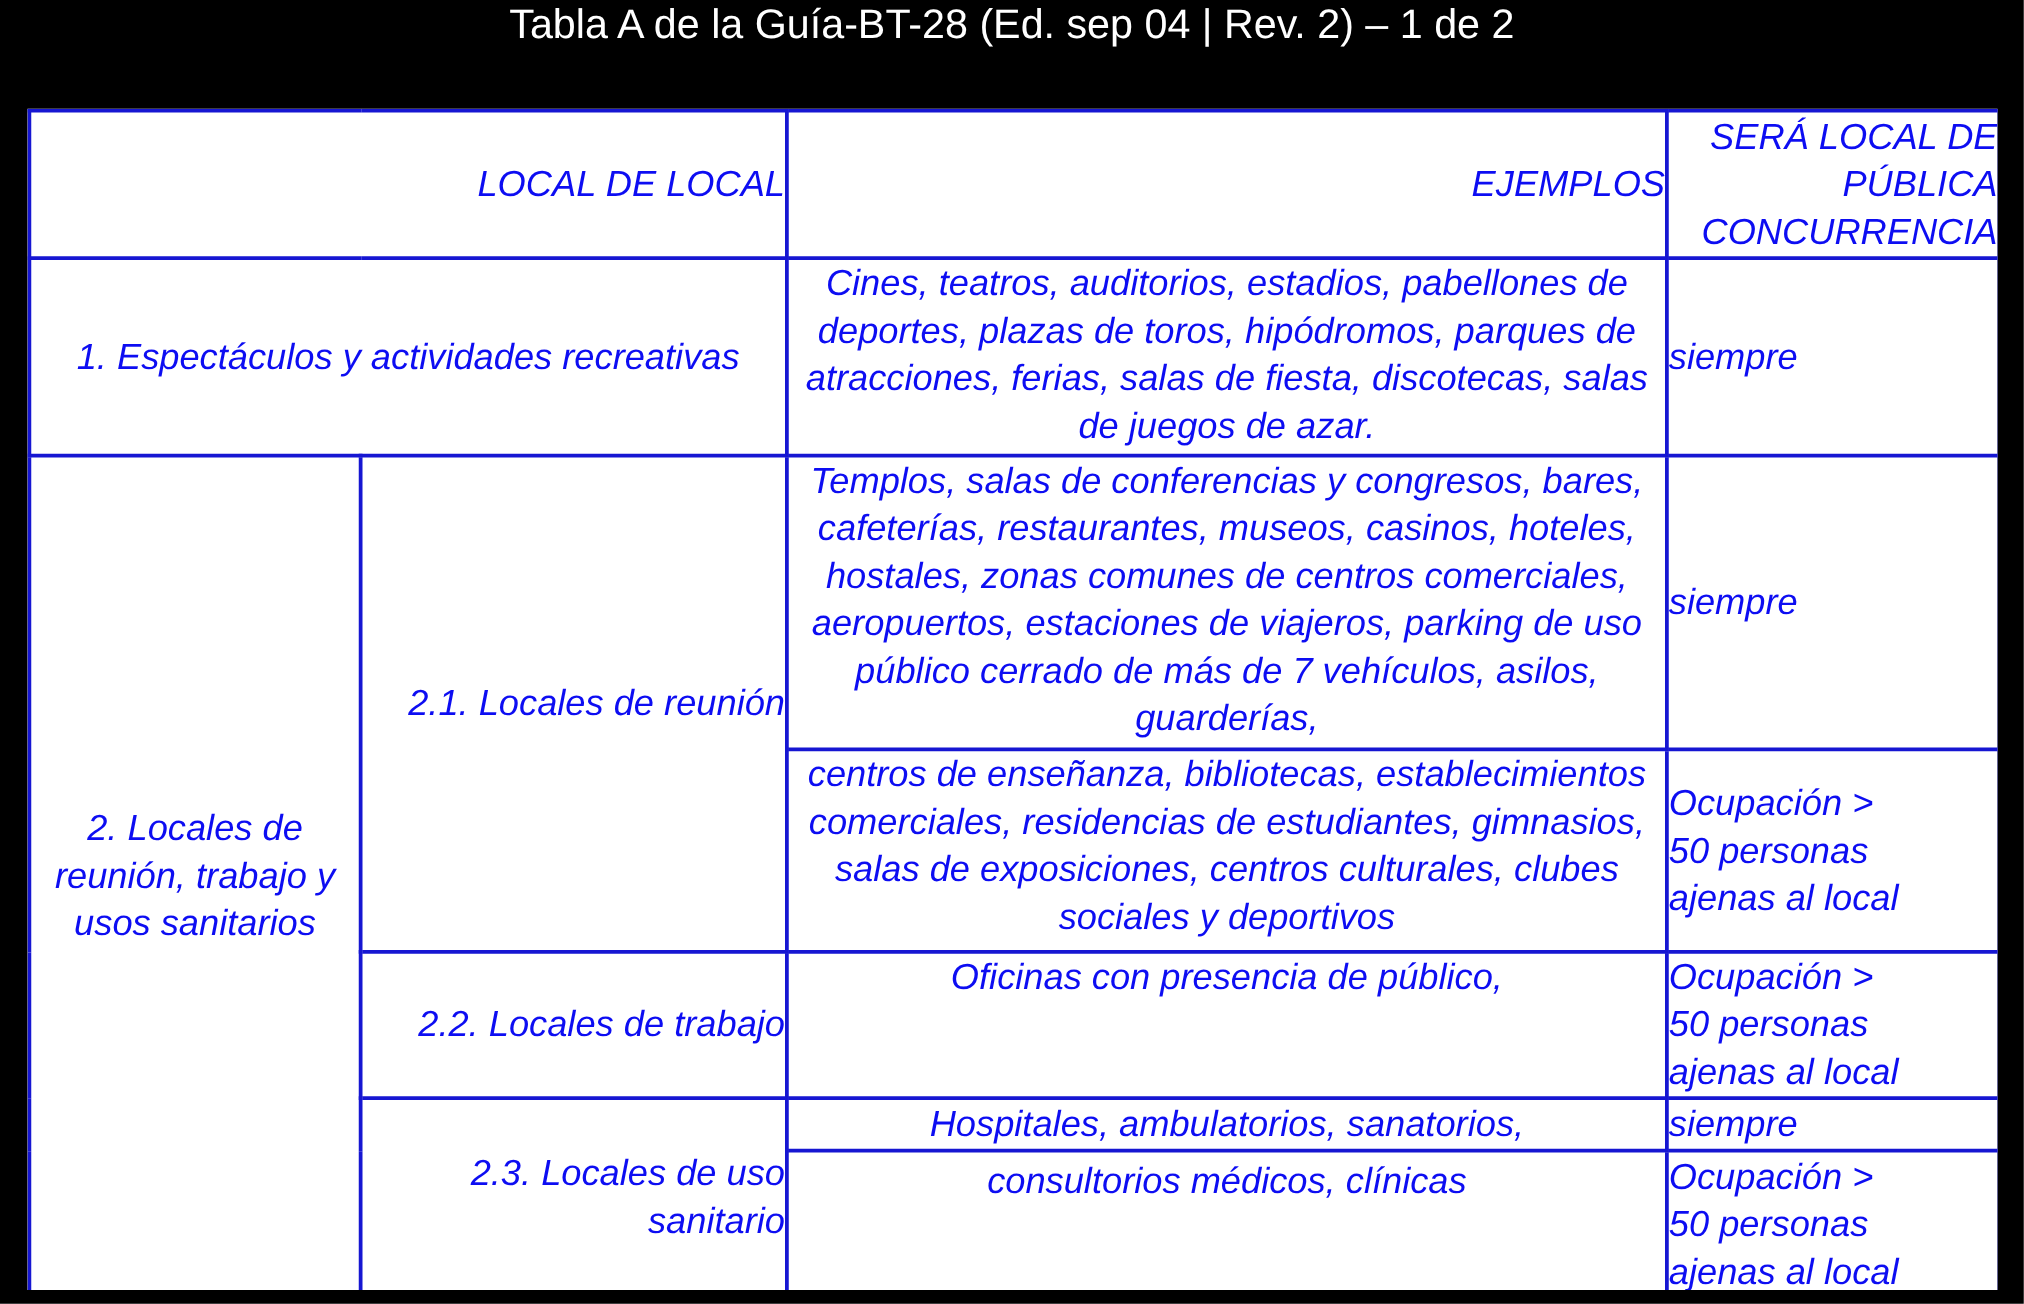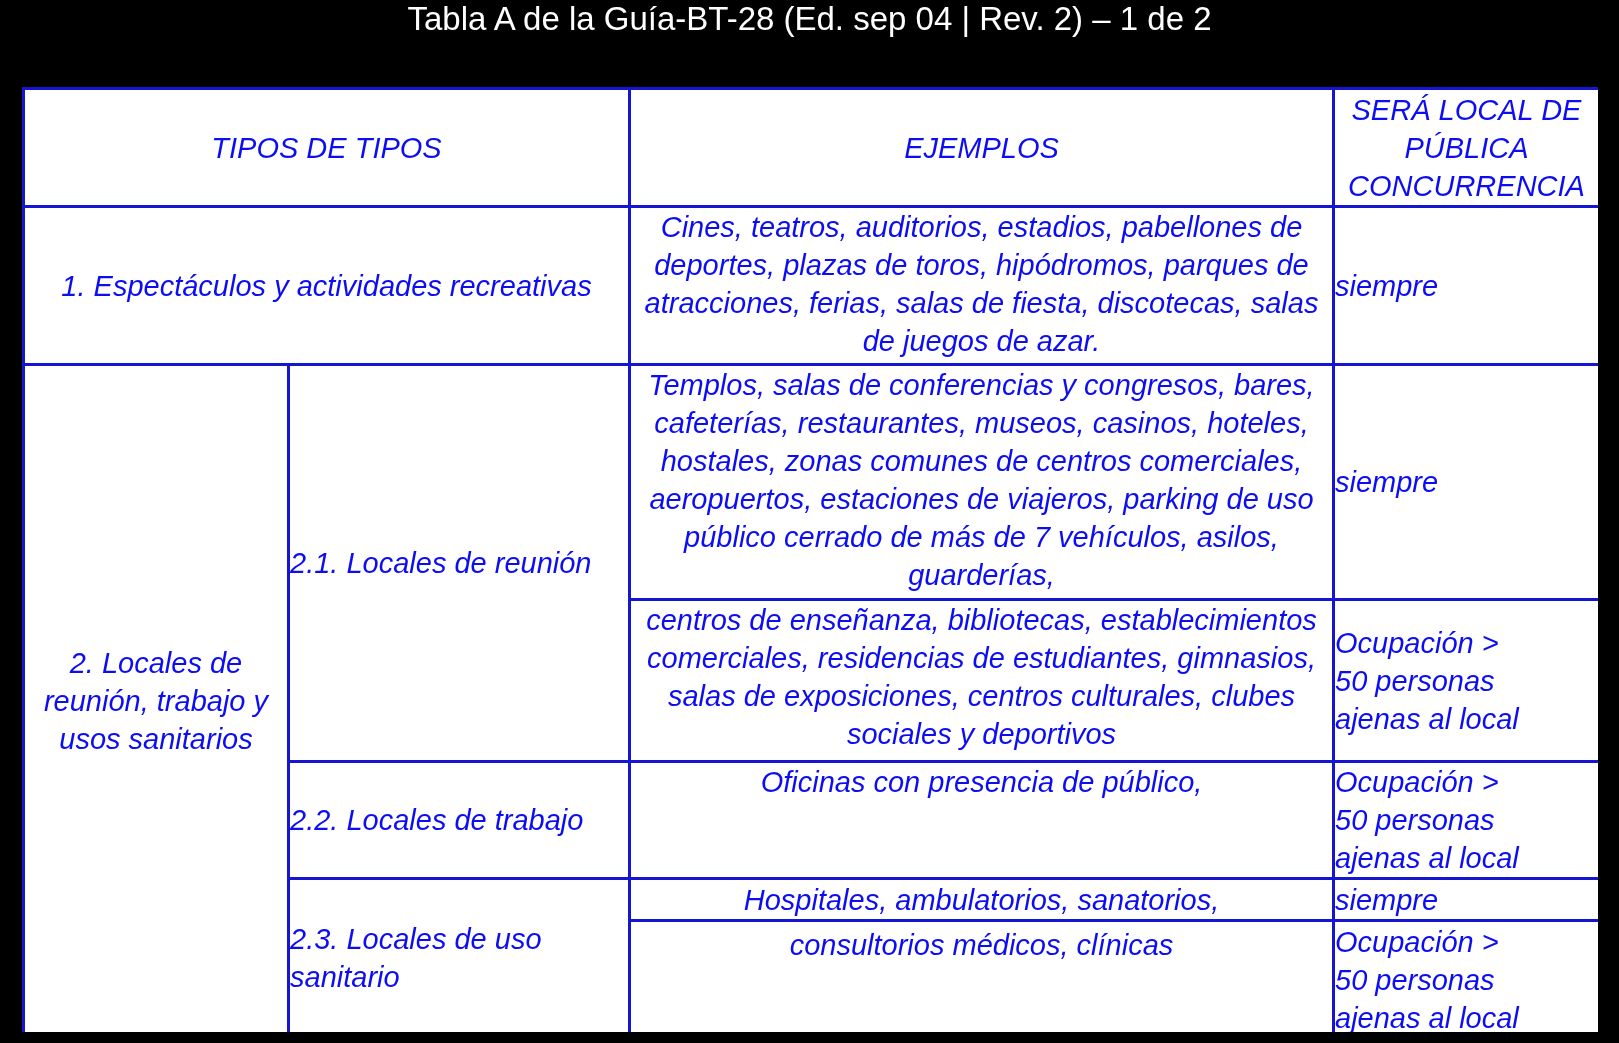--- a/index.html
+++ b/index.html
@@ -42,34 +42,34 @@
     font-size:29px;
     line-height:38px;
   }
   table.bt28 td{
     border:3px solid var(--border-blue);
     padding:0;
     overflow:hidden;
   }
   
   td.hd{
-    text-align:center;
+    text-align:right;
     vertical-align:middle;
     white-space:pre-line;
   }
   
   td.tipo{
     vertical-align:middle;
     text-align:center;
     padding-left:6px;
     white-space:pre-line;
   }
   td.subtipo{
     vertical-align:middle;
-    text-align:left;
+    text-align:right;
     padding-left:11px;
     white-space:pre-line;
   }
   
   td.ej{
     vertical-align:top;
     text-align:center;
     padding:2px 10px 0 9px;
   }
   
@@ -92,21 +92,21 @@
 <div class="table-wrap">
   <table class="bt28">
     <colgroup>
       <col style="width:265px">
       <col style="width:341px">
       <col style="width:704px">
       <col style="width:266px">
     </colgroup>
     <tbody>
         <tr style="height:118px">
-      <td class="hd" colspan="2">TIPOS DE TIPOS</td>
+      <td class="hd" colspan="2">LOCAL DE LOCAL</td>
       <td class="hd">EJEMPLOS</td>
       <td class="hd">SERÁ LOCAL DE
 PÚBLICA
 CONCURRENCIA</td>
     </tr>
     <tr style="height:158px">
       <td class="tipo" colspan="2">1. Espectáculos y actividades recreativas</td>
       <td class="ej">Cines, teatros, auditorios, estadios, pabellones de deportes, plazas de toros, hipódromos, parques de atracciones, ferias, salas de fiesta, discotecas, salas de juegos de azar.</td>
       <td class="sera">siempre</td>
     </tr>

